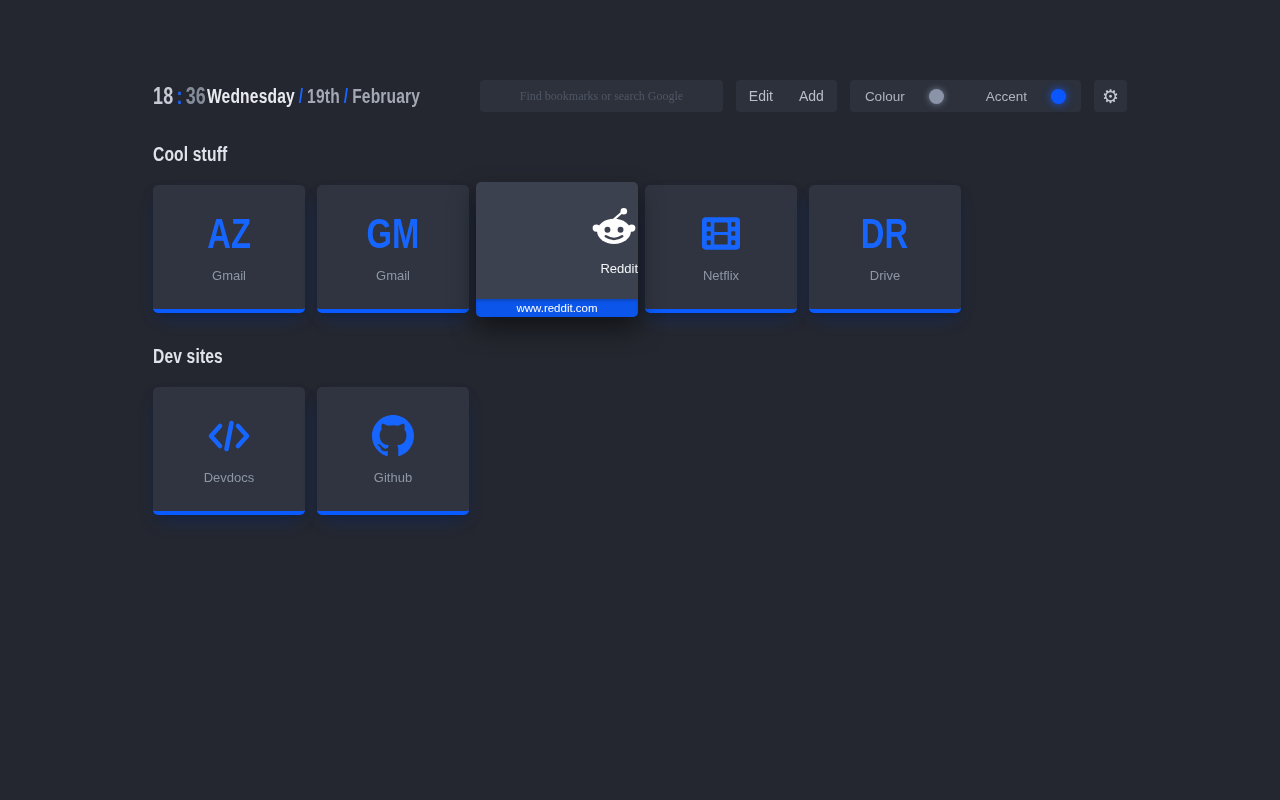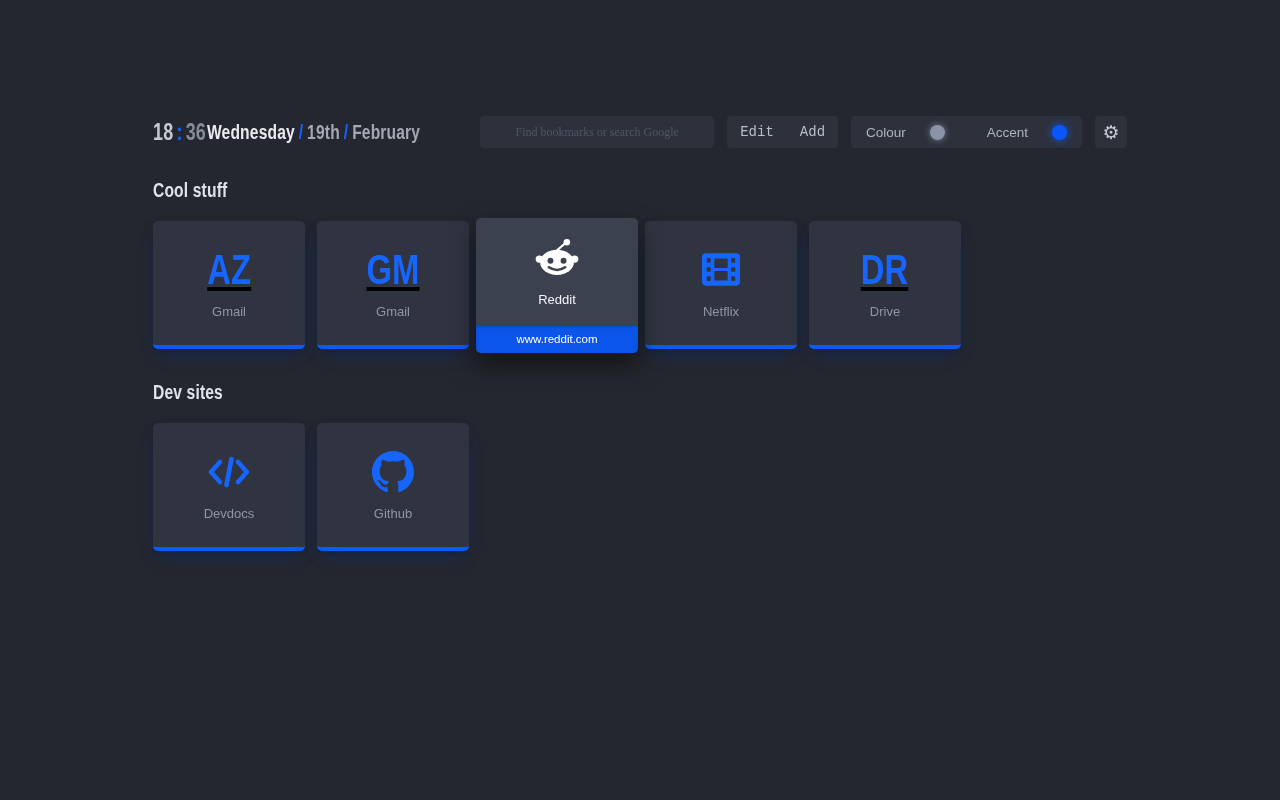--- a/index.html
+++ b/index.html
@@ -14,21 +14,21 @@
     --txt-mid:#b3b8c4;
     --txt-dim:#8f96a4;
   }
   *{box-sizing:border-box;margin:0;padding:0;}
   html,body{width:1280px;height:800px;}
   body{
     background:var(--bg);
     font-family:"Liberation Sans", sans-serif;
     overflow:hidden;
   }
-  .container{width:974px;margin:16px auto;padding-top:100px;}
+  .container{width:974px;margin:0 auto;padding-top:80px;}
 
   
   .topbar{display:flex;align-items:center;height:32px;}
   .clockdate{flex:1;display:flex;align-items:center;white-space:nowrap;}
   .cond{font-weight:700;display:inline-block;transform:scaleX(.78);transform-origin:left center;letter-spacing:.2px;}
   .clock{font-size:23px;}
   .clock .c-h{color:#c5cad4;}
   .clock .c-sep{color:var(--accent);margin:0 4px;}
   .clock .c-m{color:#848b99;}
   .date{font-size:20px;margin-left:-14px;}
@@ -42,21 +42,21 @@
     font-family:Liberation Serif, serif;
   }
   .searchbox::placeholder{color:#4f5664;opacity:1;}
 
   .panel{
     height:32px;border-radius:4px;background:var(--panel);
     display:flex;align-items:center;margin-left:13px;
   }
   .panel .btn{
     background:none;border:none;color:#b9bfca;font-size:14px;cursor:pointer;
-    padding:0 13px;height:100%;font-family:Liberation Mono, monospace;
+    padding:0 13px;height:100%;font-family:Liberation Sans, sans-serif;
   }
   .appearance{padding:0 15px;gap:24px;}
   .appearance .lbl{color:#aeb4c0;font-size:13.5px;}
   .appearance .lbl.second{margin-left:18px;}
   .swatch{width:15px;height:15px;border-radius:50%;cursor:pointer;}
   .swatch.colour{background:#8a93a8;box-shadow:0 0 7px rgba(138,147,168,.8);}
   .swatch.accent{background:#0a57ff;box-shadow:0 0 8px rgba(20,90,255,.9);}
   .gearbtn{width:44px;justify-content:center;cursor:pointer;}
   .gear-glyph{font-family:"DejaVu Sans", sans-serif;font-size:19px;color:#c6cad2;line-height:1;}
 
@@ -65,35 +65,35 @@
   .grid{display:grid;grid-template-columns:repeat(6,152px);gap:12px;}
   .cell{position:relative;height:128px;}
 
   .card{
     height:128px;border-radius:5px;background:var(--card);
     border-bottom:4px solid var(--accent-bar);
     display:flex;flex-direction:column;align-items:center;justify-content:center;gap:12px;
     cursor:pointer;
     box-shadow:0 6px 14px -4px rgba(0,0,0,.45), 0 9px 18px -6px rgba(13,91,255,.30);
   }
-  .icon-box{height:44px;display:flex;align-items:center;justify-content:center;text-decoration:underline;}
+  .icon-box{height:44px;display:flex;align-items:center;justify-content:center;}
   .initials{font-size:42px;line-height:44px;color:var(--accent);transform-origin:center;}
   .card-label{font-size:13px;color:var(--txt-dim);}
 
   
   .card-hovered{
     position:absolute;top:-3px;left:-5px;right:-5px;height:135px;z-index:3;
     border-radius:5px;overflow:hidden;background:var(--card-hover);
     display:flex;flex-direction:column;cursor:pointer;
     box-shadow:0 12px 24px rgba(0,0,0,.5);
   }
-  .card-hovered .body{flex:1;display:flex;flex-direction:column;align-items:center;justify-content:center;gap:12px;}
+  .card-hovered .body{flex:1;display:flex;flex-direction:column;align-items:flex-end;justify-content:center;gap:12px;}
   .card-hovered .card-label{color:#f3f5f8;}
   .tooltip-bar{
-    height:28px;background:var(--tooltip);color:#fff;font-size:11.5px;
+    height:18px;background:var(--tooltip);color:#fff;font-size:11.5px;
     display:flex;align-items:center;justify-content:center;
     box-shadow:inset 0 2px 3px rgba(0,0,0,.18);
   }
 </style>
 </head>
 <body>
 
 <div class="container">
 
   

